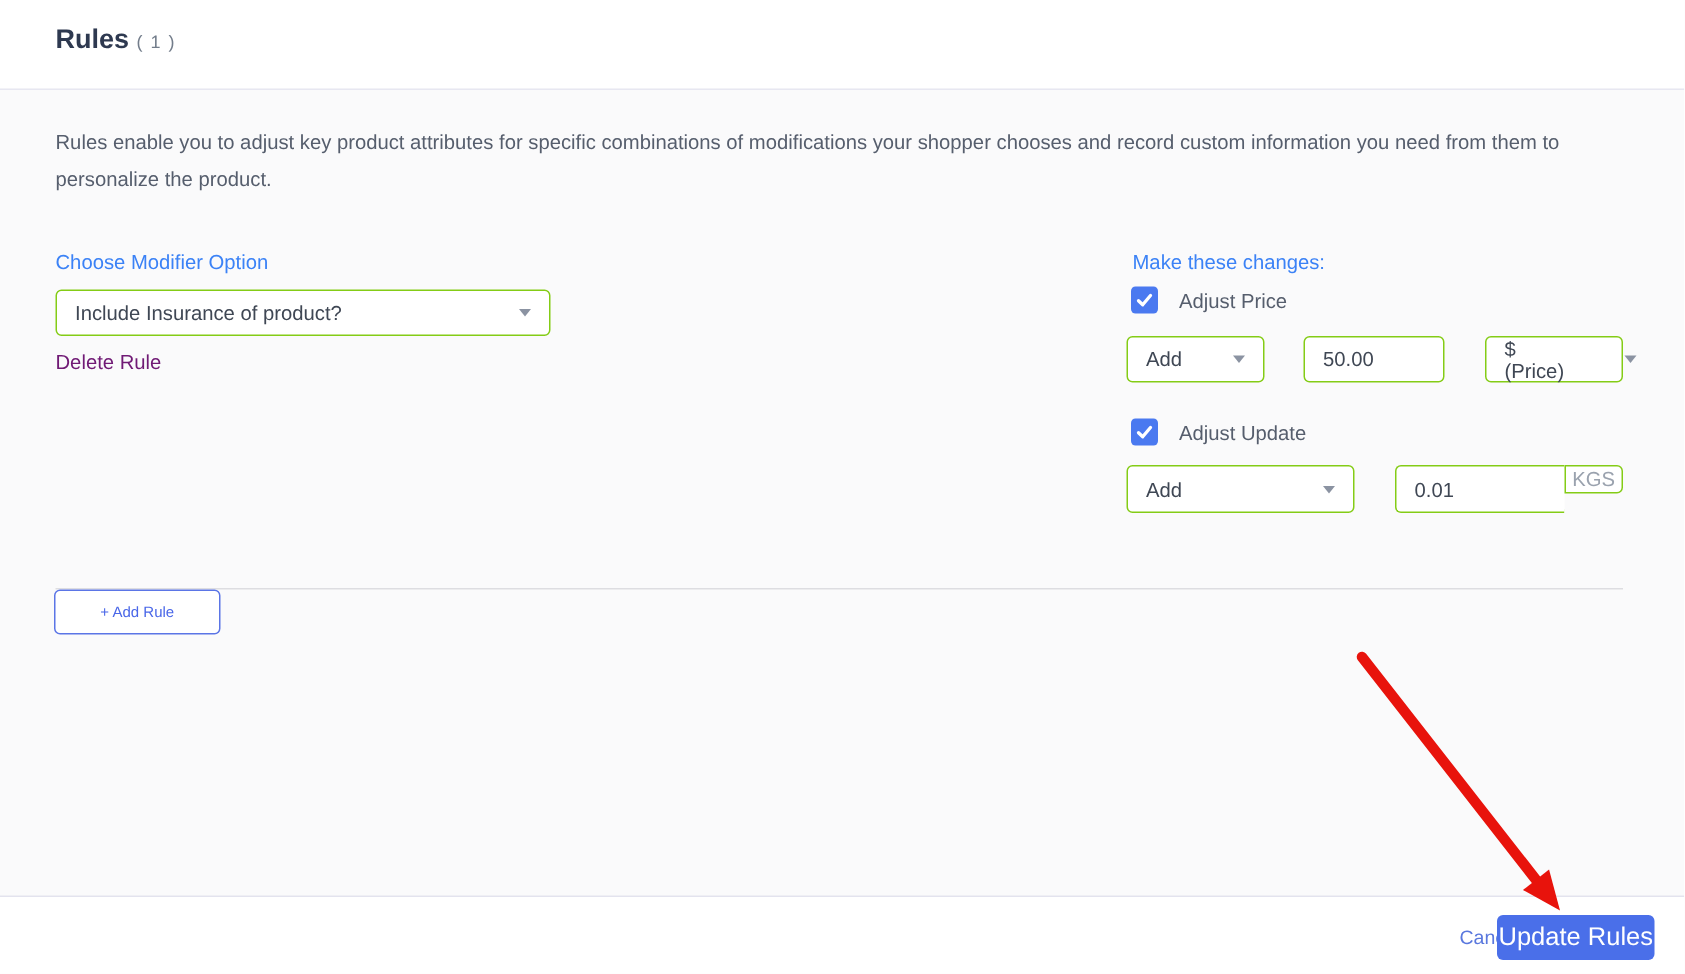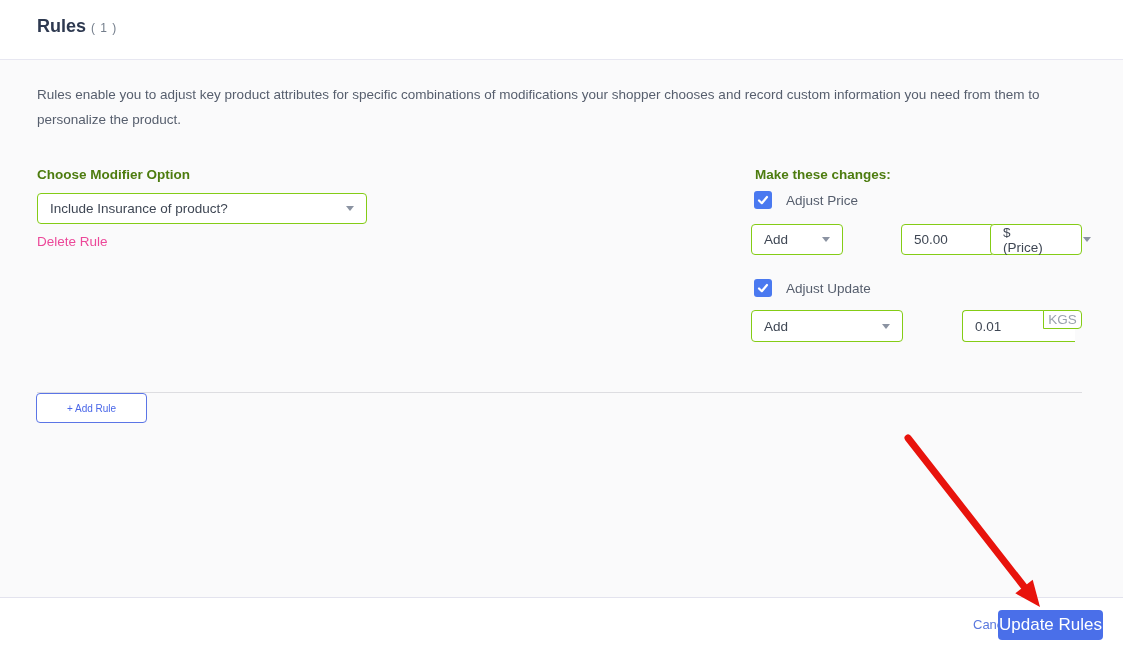--- a/index.html
+++ b/index.html
@@ -11,40 +11,40 @@
   }
   
   .content-band {
     position:absolute; left:0; top:59px; width:1123px; height:539px;
     background:#fafafb; border-top:1px solid #e7e7f1; border-bottom:1px solid #e3e3ee;
   }
   .abs { position:absolute; }
   .page-title { left:37px; top:16px; font-size:18px; font-weight:700; color:#2e3950; }
   .page-title-count { font-size:12px; font-weight:400; color:#737d8b; margin-left:5px; letter-spacing:1px; }
   .description { left:37px; top:82px; width:1048px; line-height:25px; color:#565e6d; }
-  .section-label { font-weight:700; color:#4d7c0f; }
+  .section-label { font-weight:400; color:#3b82f6; }
   .select-box, .text-input, .input-addon {
     background:#ffffff; border:1px solid #84cc16; border-radius:4px;
     color:#3f4754; font-size:13.5px; font-family:"Liberation Sans", sans-serif;
   }
   .select-box {
     display:flex; align-items:center; justify-content:space-between;
     padding:0 12px; cursor:pointer;
   }
   .caret {
     width:0; height:0; border-left:4.5px solid transparent; border-right:4.5px solid transparent;
     border-top:5px solid #8b93a2; flex:0 0 auto; margin-left:8px;
   }
-  .text-input { padding:0 12px; outline:none;margin-left:32px; }
+  .text-input { padding:0 12px; outline:none; }
   .checkbox {
     width:18px; height:18px; background:#4a79f0; border-radius:3px;
     display:flex; align-items:center; justify-content:center; cursor:pointer;
   }
   .checkbox-label { color:#565e6d;text-align:right; }
-  .link-danger { color:#ec4899; cursor:pointer; }
+  .link-danger { color:#701a75; cursor:pointer; }
   .link-primary { color:#5a78de; cursor:pointer; }
   .mid-divider { left:37px; top:392px; width:1045px; height:1px; background:#dddde1; }
   .add-rule-btn {
     left:36px; top:393px; width:111px; height:30px; background:#ffffff;
     border:1px solid #5b75e6; border-radius:4px; color:#4a67e8; font-size:10px;
     display:flex; align-items:center; justify-content:center; cursor:pointer; z-index:2;
   }
   .cancel-link { left:945px; top:617px; font-size:13px;margin-left:28px; }
   .update-btn {
     left:998px; top:610px; width:105px; height:30px; background:#4a6fe9;

